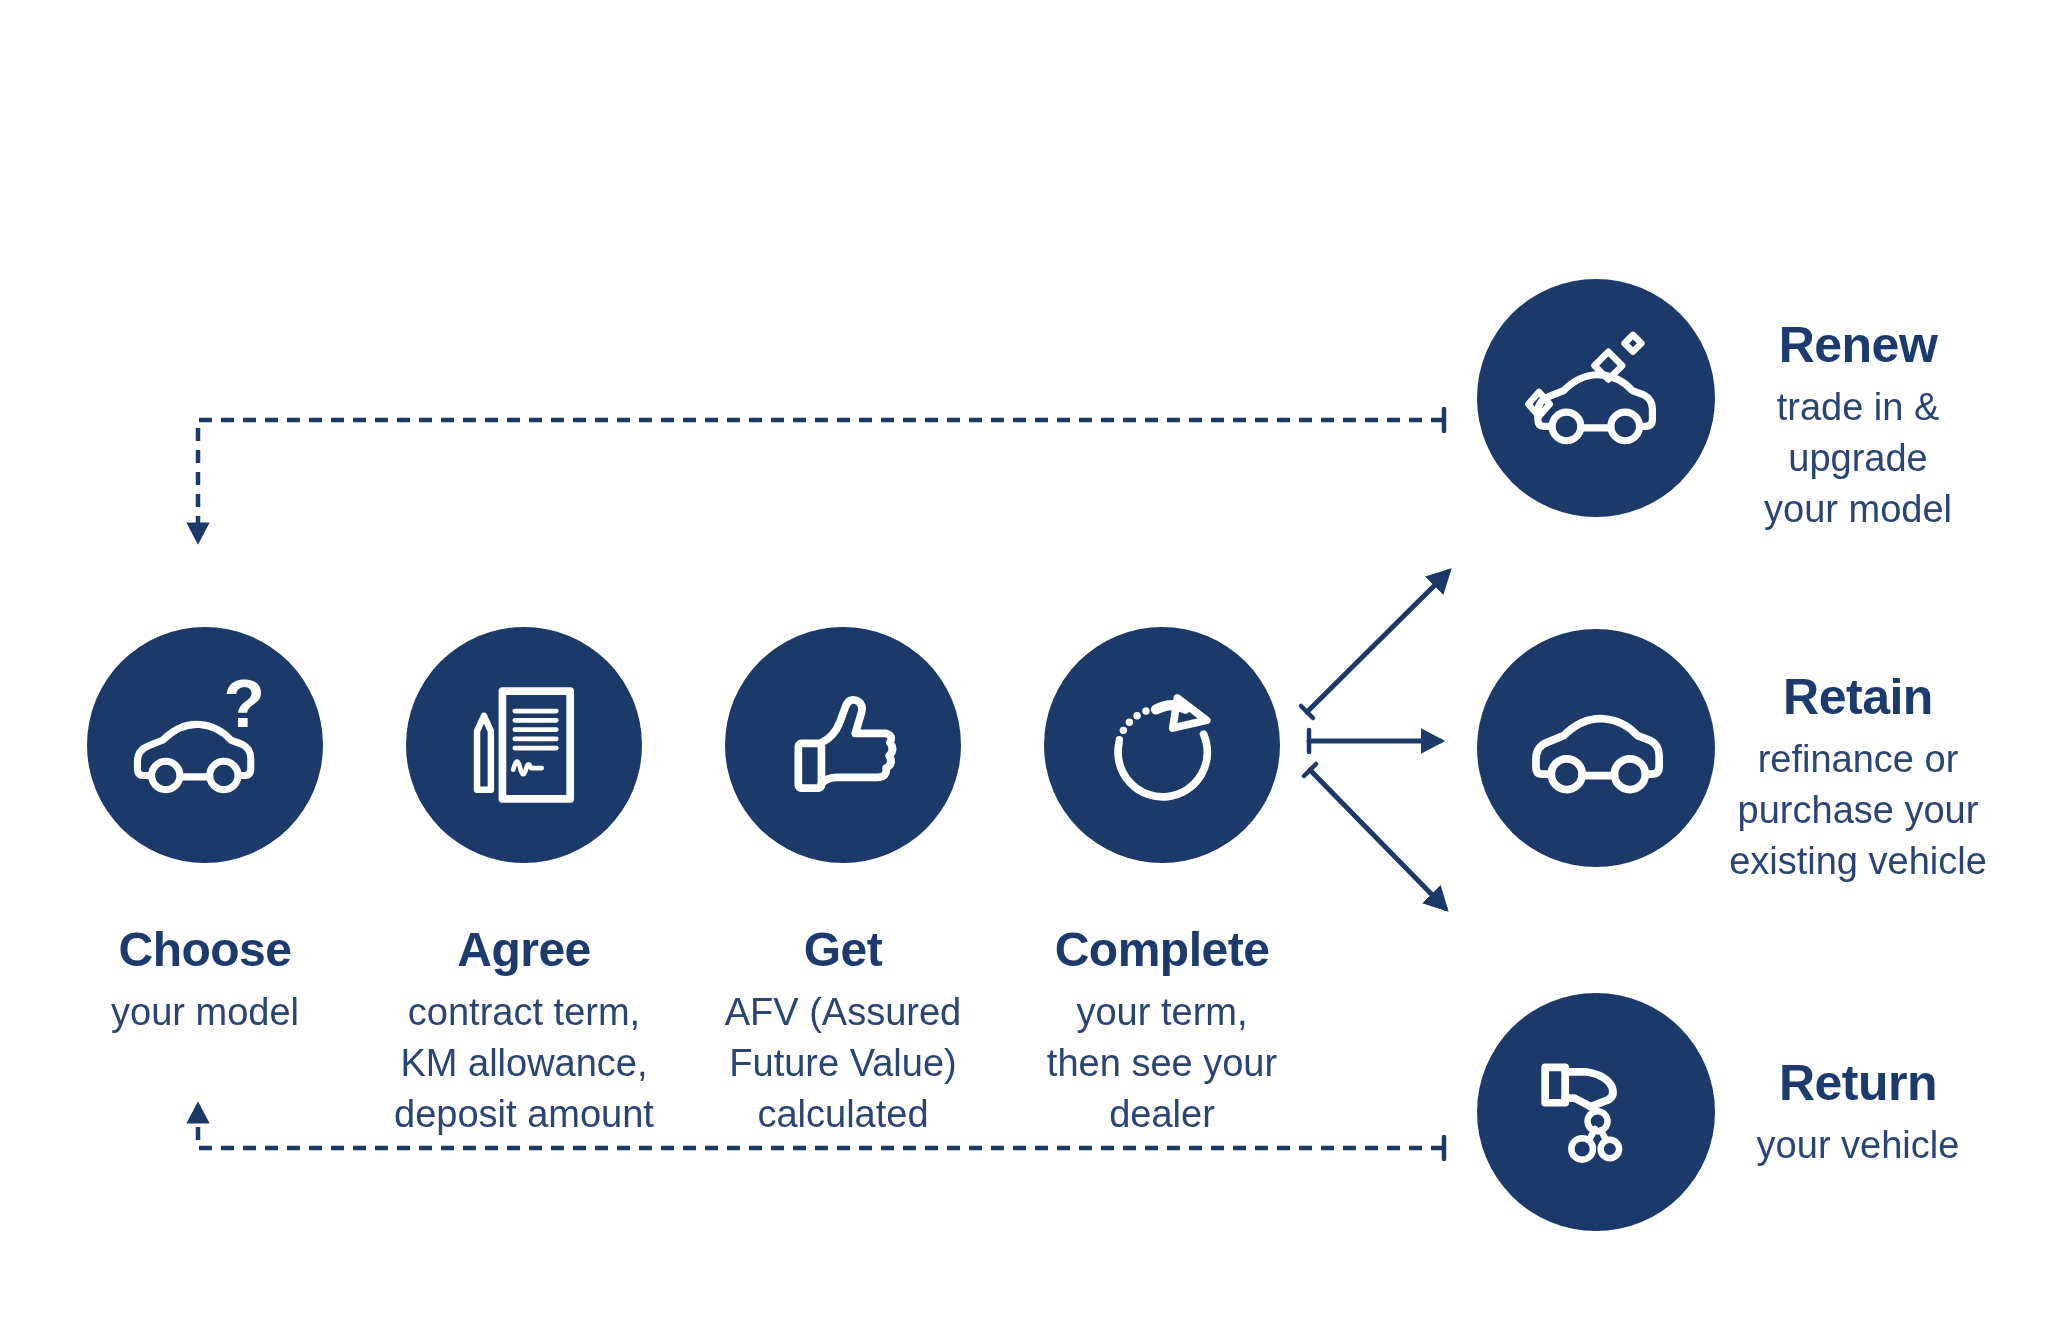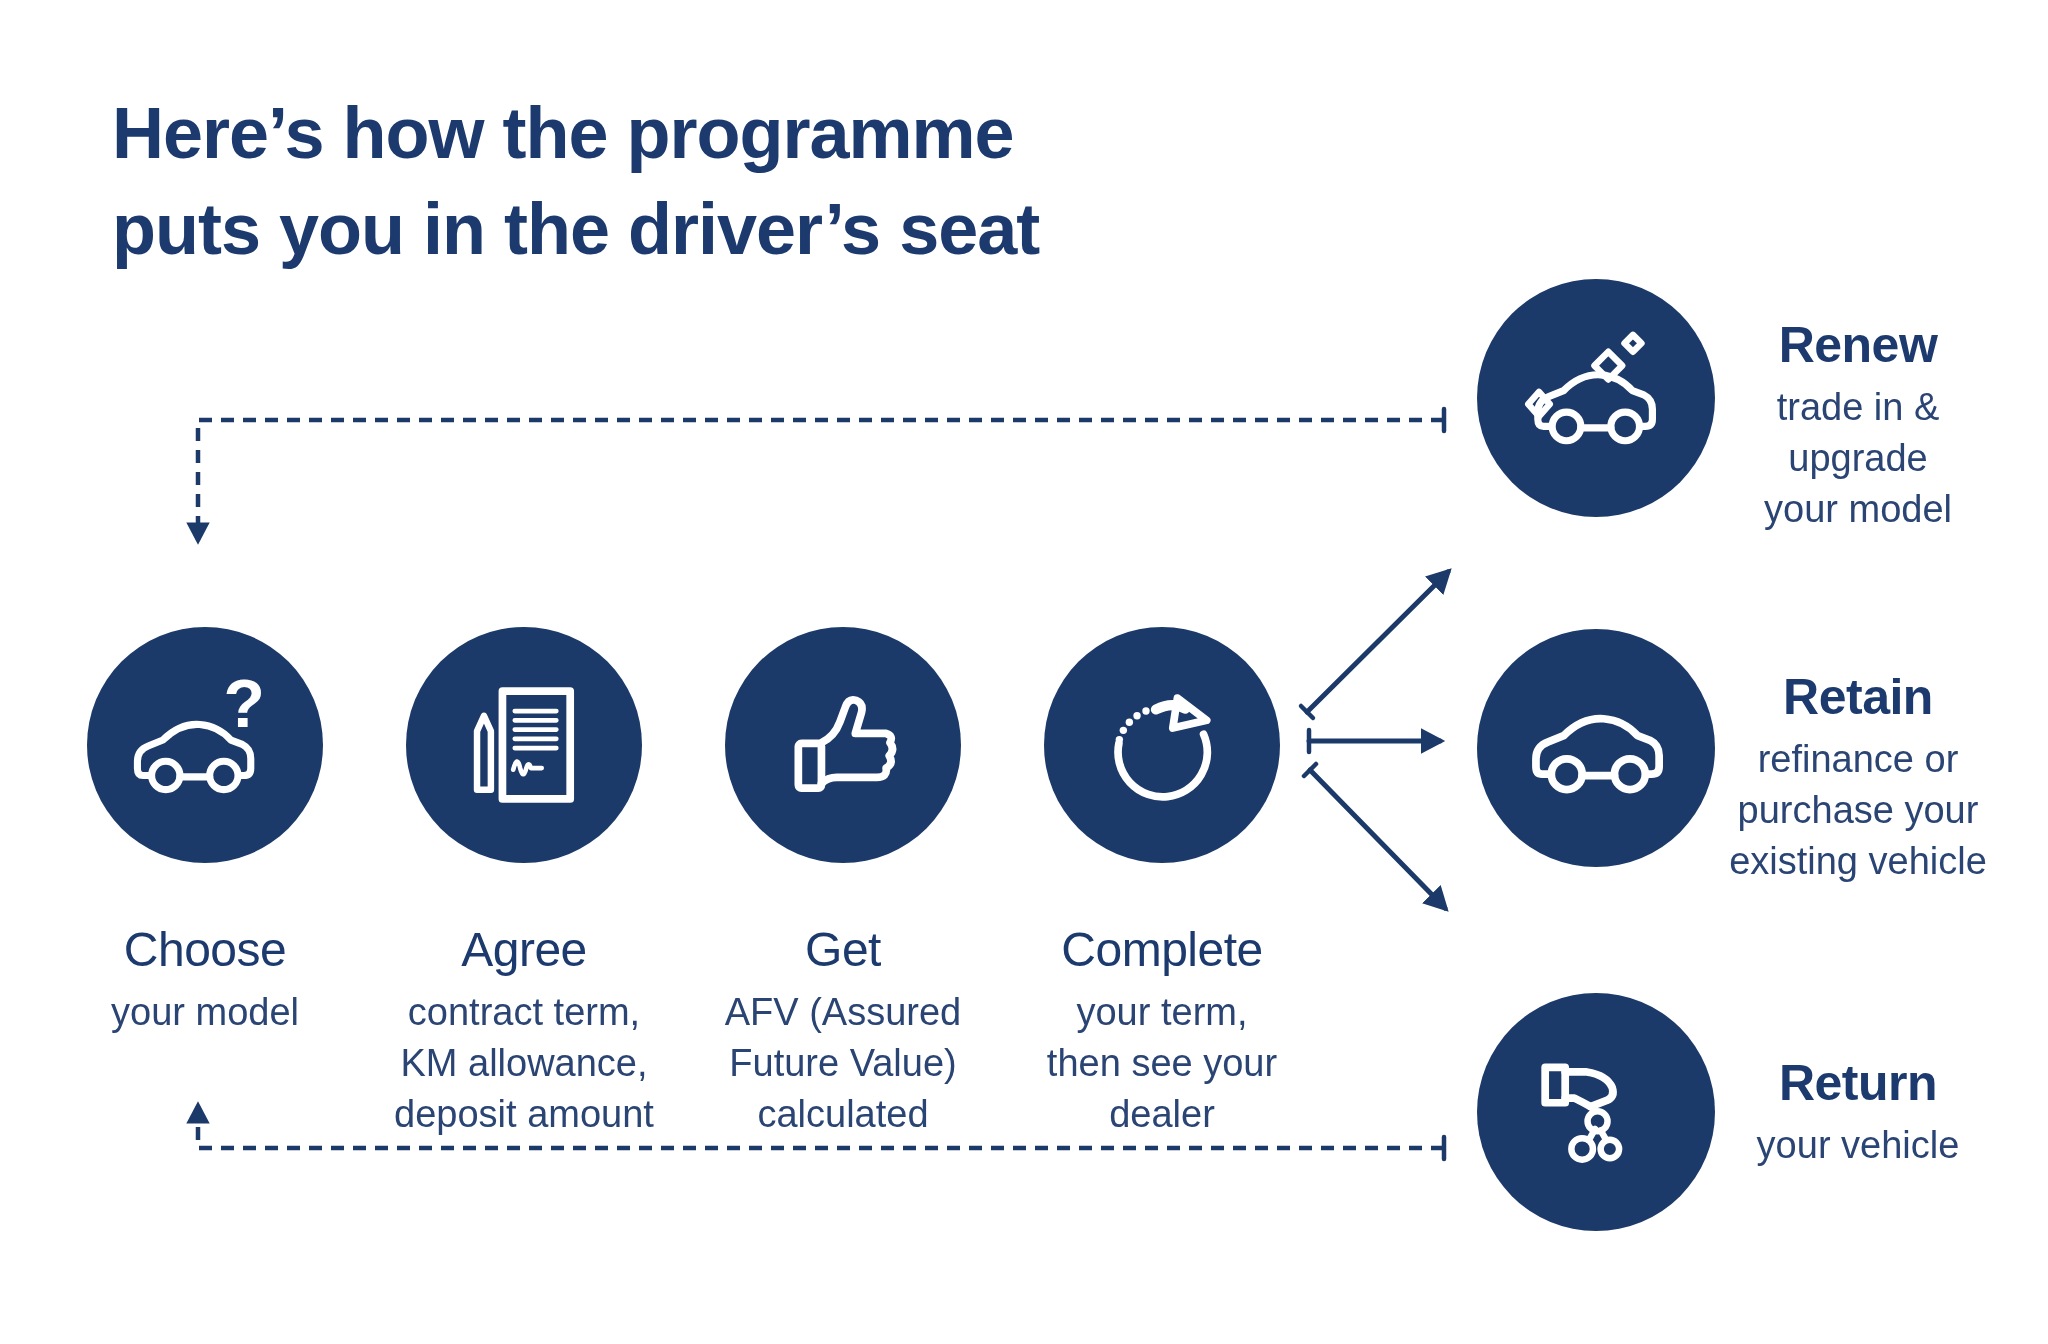--- a/index.html
+++ b/index.html
@@ -37,21 +37,21 @@
   .icon .thin{stroke-width:3;}
   .icon .mid{stroke-width:4.2;}
   .icon .bold{stroke-width:6.5;}
   .icon .f{fill:#fff;stroke:none;}
   .icon .qmark{fill:#fff;font-family:"Liberation Sans",sans-serif;font-weight:700;font-size:44px;}
 
   .step-label{
     position:absolute;top:922px;width:340px;text-align:center;
   }
   .step-heading{
-    font-size:48px;font-weight:400;color:var(--heading-text);letter-spacing:-0.5px;
+    font-size:48px;font-weight:700;color:var(--heading-text);letter-spacing:-0.5px;
   }
   .step-desc{
     margin-top:10px;font-size:38px;line-height:1.34;color:var(--body-text);
     white-space:pre-line;
   }
 
   .opt-label{
     position:absolute;left:1658px;width:400px;text-align:center;
   }
   .opt-heading{
@@ -93,24 +93,20 @@
       <path class="solid" d="M1309 741 L1440 741" marker-end="url(#arr)"></path>
       <path class="tbar" d="M1309 730 V752"></path>
     </g>
 
     <g>
       <path class="solid" d="M1310 770 L1445 908" marker-end="url(#arr)"></path>
       <path class="tbar" d="M1304 776 L1316 764"></path>
     </g>
   </svg>
 
-  <div class="title">
-    <div>Here’s how the programme</div>
-    <div>puts you in the driver’s seat</div>
-  </div>
 
   <div class="circle" style="left:87px;top:627px">
     <svg class="icon" viewBox="0 0 100 100" aria-hidden="true">
       <g transform="translate(-4,10) scale(0.92)">
         <path class="s" d="M20 65 H15 Q11 65 11 60 V55 Q11 47 19 44 L29 40 Q41 28 55 29 Q68 30 77 40 L85 43 Q91 46 91 53 V60 Q91 65 86 65 H83"></path>
         <circle class="s" cx="31" cy="65" r="10"></circle>
         <circle class="s" cx="72" cy="65" r="10"></circle>
         <path class="s" d="M41 66 H62"></path>
       </g>
       <text class="qmark" x="62" y="38">?</text>

